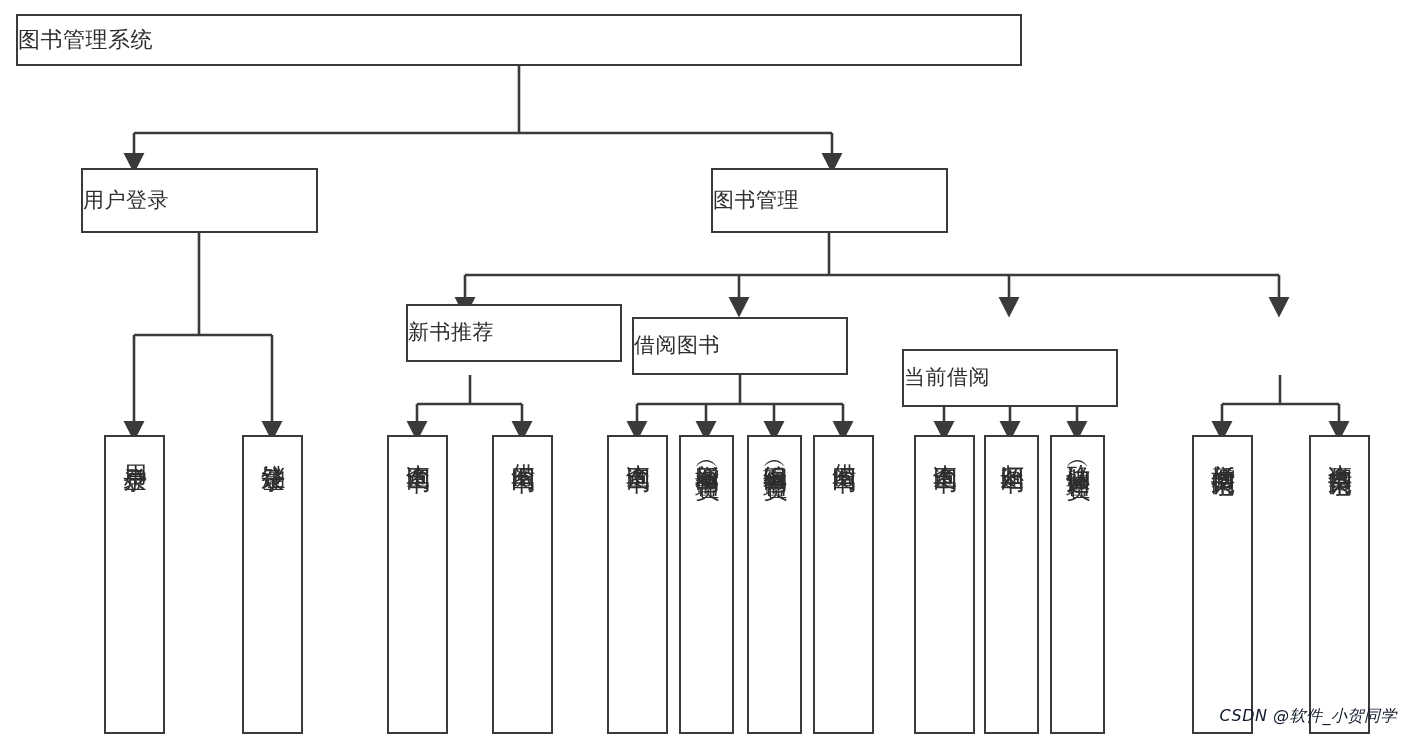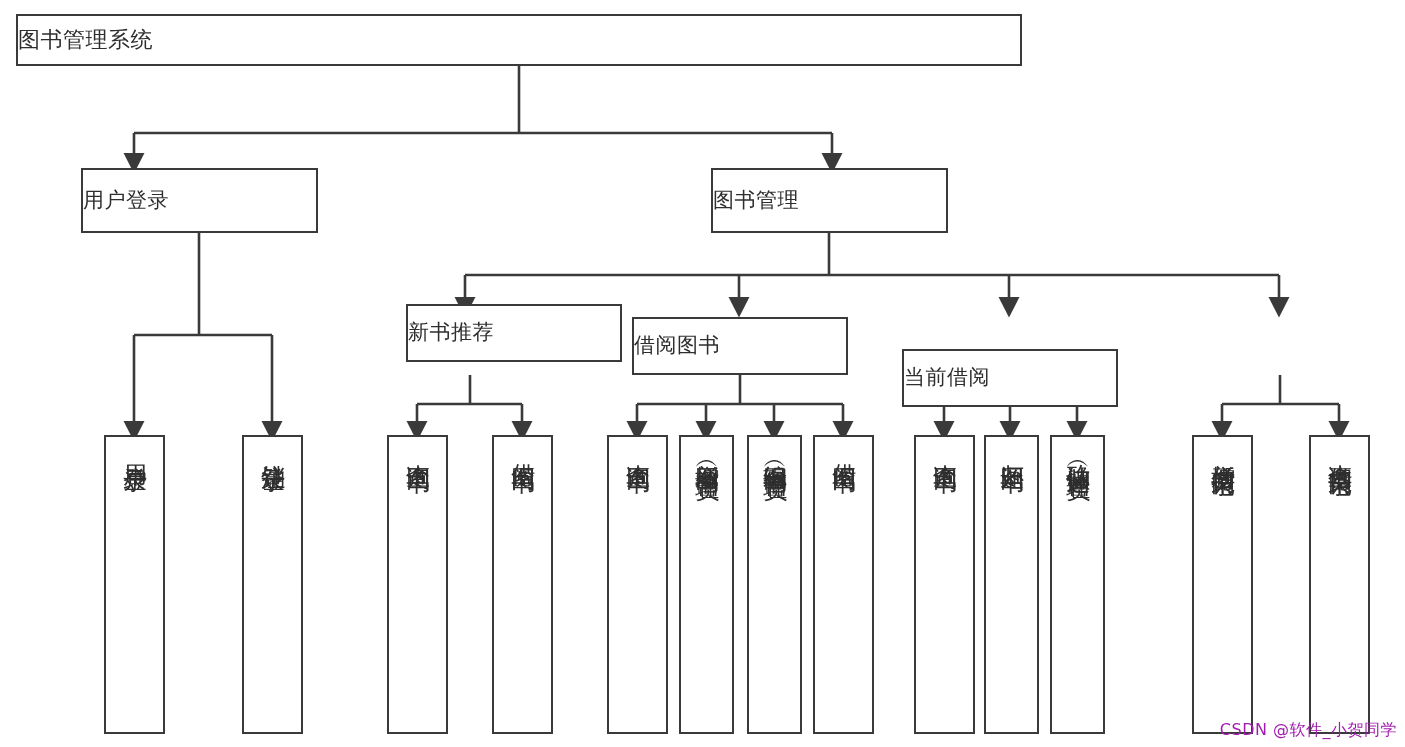--- a/index.html
+++ b/index.html
@@ -56,27 +56,28 @@
     text-orientation:upright;
     font-size:24px;
     letter-spacing:2px;
     line-height:1.06;
     white-space:normal;
     text-align:start;
   }
   .watermark{
     position:absolute;
     right:8px;
-    bottom:6px;
+    bottom:20px;
     font-size:16px;
-    color:#a21caf;
+    color:#0f172a;
     letter-spacing:0.5px;
     z-index:5;
     white-space:nowrap;
     font-family:"DejaVu Sans","Liberation Sans",sans-serif;
+    font-style:italic;
   }
 </style>
 </head>
 <body>
 
 <div id="canvas">
 
   <svg id="wires" viewBox="0 0 1405 747" xmlns="http://www.w3.org/2000/svg">
     <defs>
       <marker id="arrow" markerWidth="9" markerHeight="9" refX="3.6" refY="4.5" orient="auto" markerUnits="strokeWidth">

